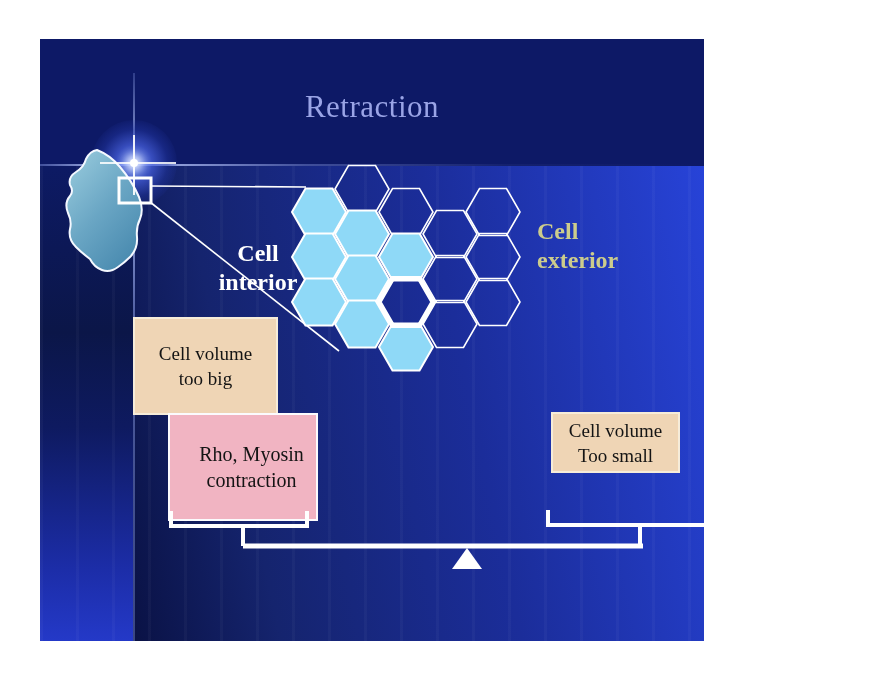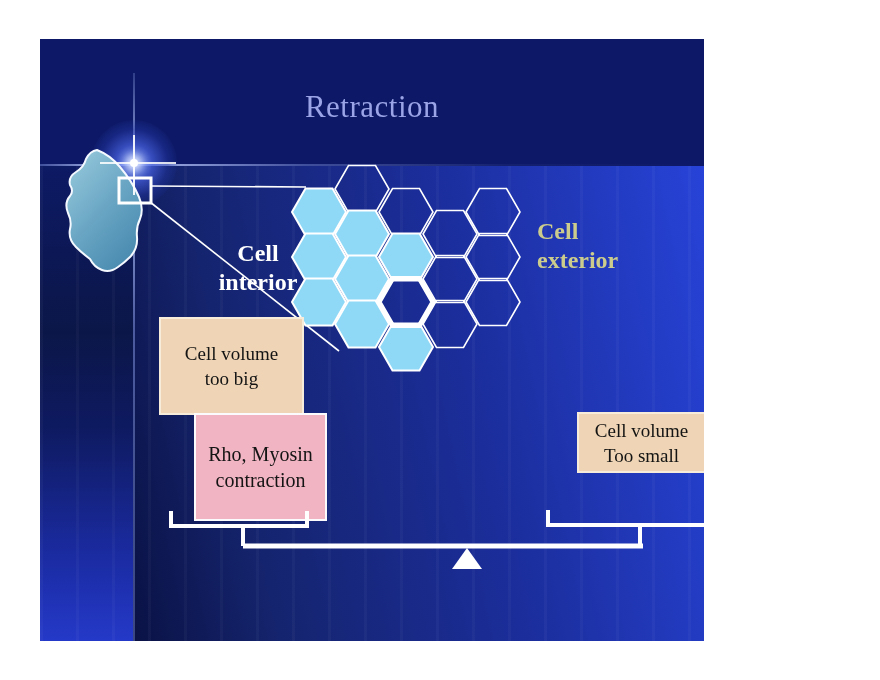--- a/index.html
+++ b/index.html
@@ -34,25 +34,25 @@
   .title{position:absolute;left:0;top:50px;width:100%;text-align:center;
          font-size:31px;letter-spacing:0.5px;color:var(--title_color,#9aa4e6);}
 
   
   .lbl{position:absolute;font-weight:bold;font-size:24px;line-height:29px;white-space:pre-line;}
   .lbl-interior{left:162px;top:200px;width:112px;text-align:center;color:#ffffff;}
   .lbl-exterior{left:497px;top:178px;width:140px;text-align:left;color:var(--exterior_label_color,#cccc8c);}
 
   
   .box{position:absolute;display:flex;align-items:center;justify-content:center;
-       text-align:center;white-space:pre-line;color:#141414;font-size:19px;line-height:25px;margin-left:26px;}
+       text-align:center;white-space:pre-line;color:#141414;font-size:19px;line-height:25px;}
   .box-tan{background:var(--tan_fill,#efd5b5);border:2px solid #f6ecd9;}
   .box-pink{background:var(--pink_fill,#f1b4c2);}
   .box-lt{left:93px;top:278px;width:141px;height:94px;}
-  .box-lb{left:128px;top:374px;width:129px;height:104px;border:2px solid #fbfbfd;font-size:20px;line-height:26px;}
+  .box-lb{left:128px;top:374px;width:129px;height:104px;border:2px solid #fbfbfd;font-size:20px;line-height:26px;padding-left:17px;}
   .box-rt{left:511px;top:373px;width:125px;height:57px;}
   .box-rb{left:526px;top:434px;width:106px;height:50px;font-size:18px;line-height:24px;
           background:var(--pink_fill2,#f1a9ba);}
 </style>
 </head>
 <body>
 
 <div class="stage">
   <div class="slide">
 

